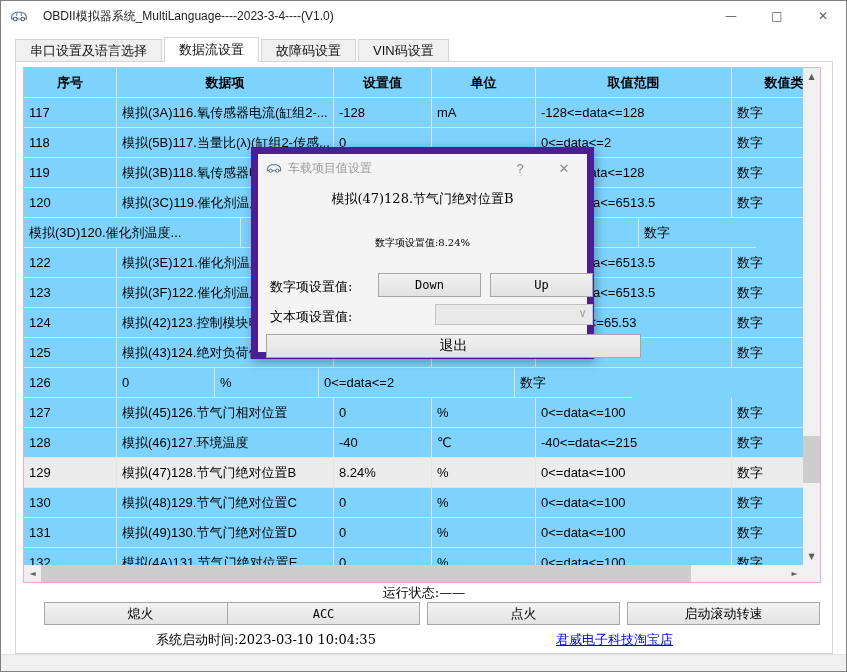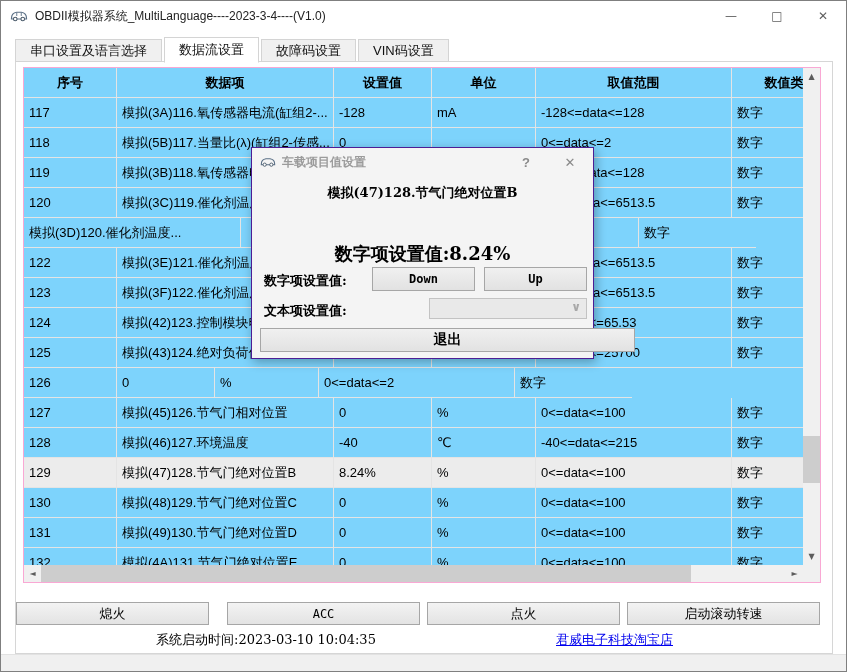--- a/index.html
+++ b/index.html
@@ -1,21 +1,21 @@
 <!DOCTYPE html>
 <html><head>
 <meta charset="utf-8">
 <style>
   html,body{margin:0;padding:0;background:#cfd8dc;}
   .window{position:relative;width:847px;height:672px;background:#fff;border:1px solid #7f7f7f;
     box-sizing:border-box;font-family:"Liberation Sans","DejaVu Sans",sans-serif;overflow:hidden;}
   
   .titlebar{position:absolute;left:0;top:0;width:100%;height:30px;display:flex;align-items:center;background:#fff;}
   .app-icon{margin-left:9px;width:18px;height:14px;flex:0 0 auto;}
-  .title-text{margin-left:7px;font-size:12px;color:#222;}
+  .title-text{margin-left:15px;font-size:12px;color:#222;}
   .win-controls{position:absolute;right:0;top:0;height:30px;display:flex;}
   .win-btn{width:46px;height:30px;display:flex;align-items:center;justify-content:center;
     color:#5f5f5f;font-size:12px;font-family:"DejaVu Sans",sans-serif;}
   
   .tabstrip{position:absolute;left:14px;top:38px;display:flex;z-index:3;}
   .tab{height:21px;line-height:21px;padding:0 14px;font-size:13px;color:#111;background:#f0f0f0;
     border:1px solid #d4d4d4;margin-right:2px;}
   .tab.active{background:#fff;height:24px;line-height:23px;margin-top:-2px;border-bottom:1px solid #fff;position:relative;z-index:4;}
   
   .page{position:absolute;left:14px;top:60px;width:818px;height:593px;background:#fff;border:1px solid #d6d6d6;box-sizing:border-box;}
@@ -38,35 +38,35 @@
   .hscroll{position:absolute;left:0;bottom:0;width:779px;height:17px;background:#f0f0f0;}
   .hscroll .left{left:0;top:0;} .hscroll .right{right:0;top:0;}
   .hthumb{position:absolute;left:17px;top:0;width:650px;height:17px;background:#cdcdcd;}
   .sb-corner{position:absolute;right:0;bottom:0;width:17px;height:17px;background:#f0f0f0;}
   
   .serif{font-family:"DejaVu Serif","Liberation Serif",serif;}
   .status-line{position:absolute;left:0;top:522px;width:100%;text-align:center;font-size:13px;color:#000;}
   .footer-btn{position:absolute;top:540px;width:193px;height:23px;box-sizing:border-box;
     border:1px solid #a6a6a6;background:linear-gradient(#f3f3f3,#e3e3e3);
     display:flex;align-items:center;justify-content:center;font-size:13px;color:#000;}
-  .fb0{left:0;} .fb1{left:211px;} .fb2{left:411px;} .fb3{left:611px;}
+  .fb0{left:28px;} .fb1{left:211px;} .fb2{left:411px;} .fb3{left:611px;}
   .mono{font-family:"DejaVu Sans Mono","Liberation Mono",monospace;font-size:12px;}
   .start-time{position:absolute;top:569px;left:60px;width:380px;text-align:center;font-size:13px;color:#000;}
   .shop-link{position:absolute;top:569px;left:540px;font-size:13px;color:#0000ee;text-decoration:underline;cursor:pointer;}
   .bottom-strip{position:absolute;left:0;bottom:0;width:100%;height:16px;background:#f0f0f0;border-top:1px solid #e2e2e2;}
   
   .dialog{position:absolute;left:250px;top:146px;width:343px;height:212px;background:#f4f4f4;
-    border:1px solid #4c1d95;box-sizing:border-box;box-shadow:2px 3px 10px rgba(0,0,0,.3);z-index:10;font-weight:bold;}
+    border:7px solid #4c1d95;box-sizing:border-box;box-shadow:2px 3px 10px rgba(0,0,0,.3);z-index:10;}
   .dlg-titlebar{position:absolute;left:0;top:0;width:100%;height:28px;display:flex;align-items:center;}
   .dlg-icon{margin-left:8px;width:16px;height:12px;}
   .dlg-title{margin-left:6px;font-size:12px;color:#9b9b9b;}
   .dlg-help{position:absolute;right:52px;top:0;width:30px;height:28px;display:flex;align-items:center;justify-content:center;color:#8a8a8a;font-size:13px;}
   .dlg-close{position:absolute;right:8px;top:0;width:30px;height:28px;display:flex;align-items:center;justify-content:center;color:#8a8a8a;font-size:13px;}
   .dlg-line1{position:absolute;left:0;top:36px;width:100%;text-align:center;font-size:13px;color:#000;}
-  .dlg-line2{position:absolute;left:0;top:94px;width:100%;text-align:center;font-size:18px;color:#000;}
+  .dlg-line2{position:absolute;left:0;top:82px;width:100%;text-align:center;font-size:10px;color:#000;}
   .dlg-label-num{position:absolute;left:12px;top:124px;font-size:13px;color:#000;}
   .dlg-btn{position:absolute;height:24px;box-sizing:border-box;border:1px solid #a6a6a6;background:linear-gradient(#f0f0f0,#e2e2e2);
     display:flex;align-items:center;justify-content:center;color:#000;}
   .btn-down{left:120px;top:119px;width:103px;}
   .btn-up{left:232px;top:119px;width:103px;}
   .dlg-label-text{position:absolute;left:12px;top:154px;font-size:13px;color:#000;}
   .dlg-dropdown{position:absolute;left:177px;top:150px;width:158px;height:21px;box-sizing:border-box;
     background:#e9e9e9;border:1px solid #c3c3c3;}
   .dd-chevron{position:absolute;right:5px;top:1px;color:#a8a8a8;font-size:12px;}
   .btn-exit{left:8px;top:180px;width:375px;font-size:14px;}
@@ -244,20 +244,21 @@
         <span class="sb-arrow down">▼</span>
       </div>
       <div class="hscroll">
         <span class="sb-arrow left">◄</span>
         <div class="hthumb"></div>
         <span class="sb-arrow right">►</span>
       </div>
       <div class="sb-corner"></div>
     </div>
 
+    <div class="status-line serif">运行状态:——</div>
 
     <div class="footer-btn fb0 serif">熄火</div>
     <div class="footer-btn fb1 mono">ACC</div>
     <div class="footer-btn fb2 serif">点火</div>
     <div class="footer-btn fb3 serif">启动滚动转速</div>
 
     <div class="start-time serif">系统启动时间:2023-03-10 10:04:35</div>
     <div class="shop-link serif">君威电子科技淘宝店</div>
   </div>
 

